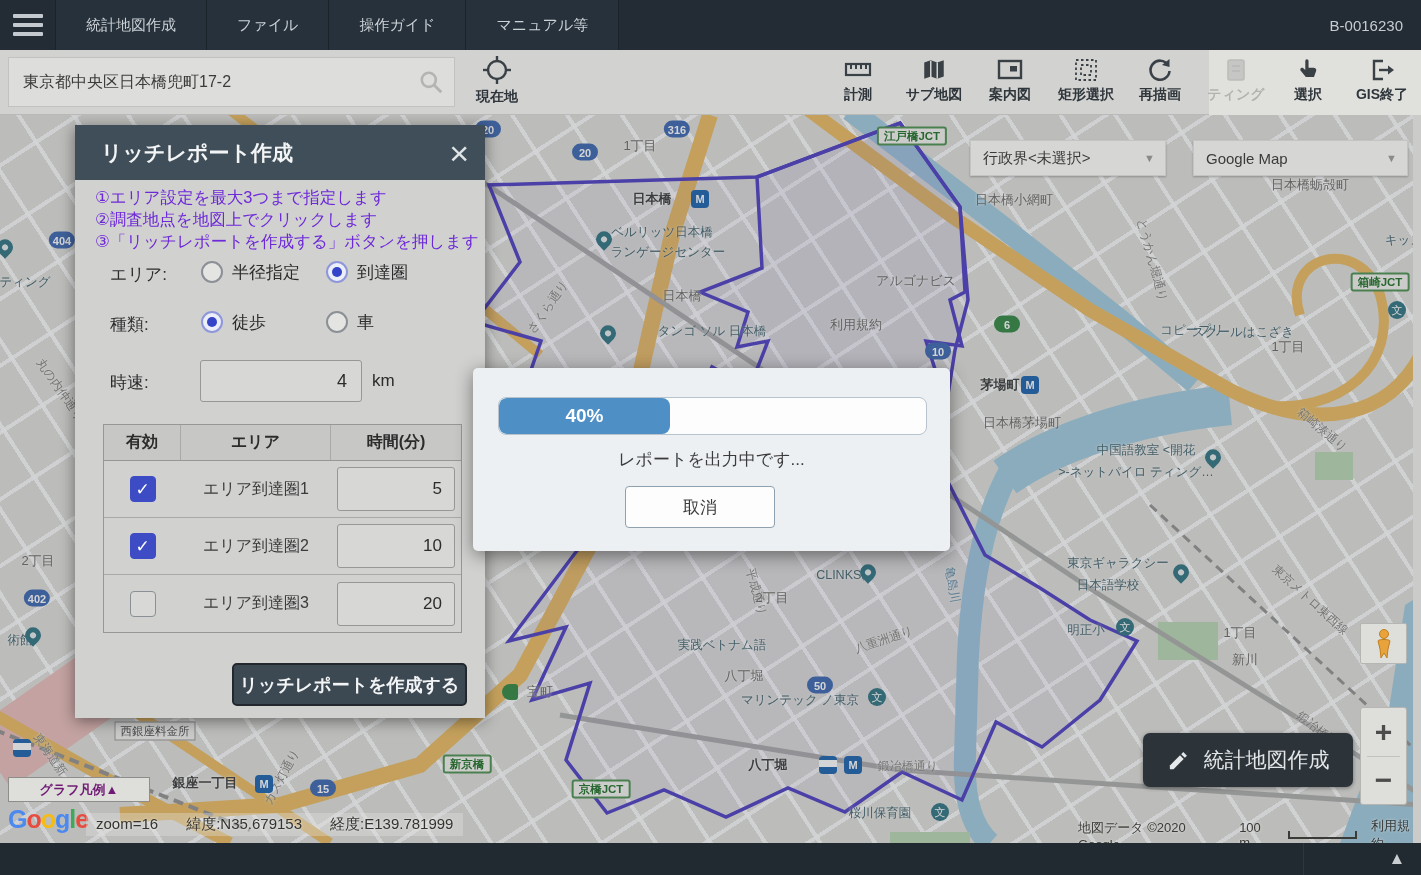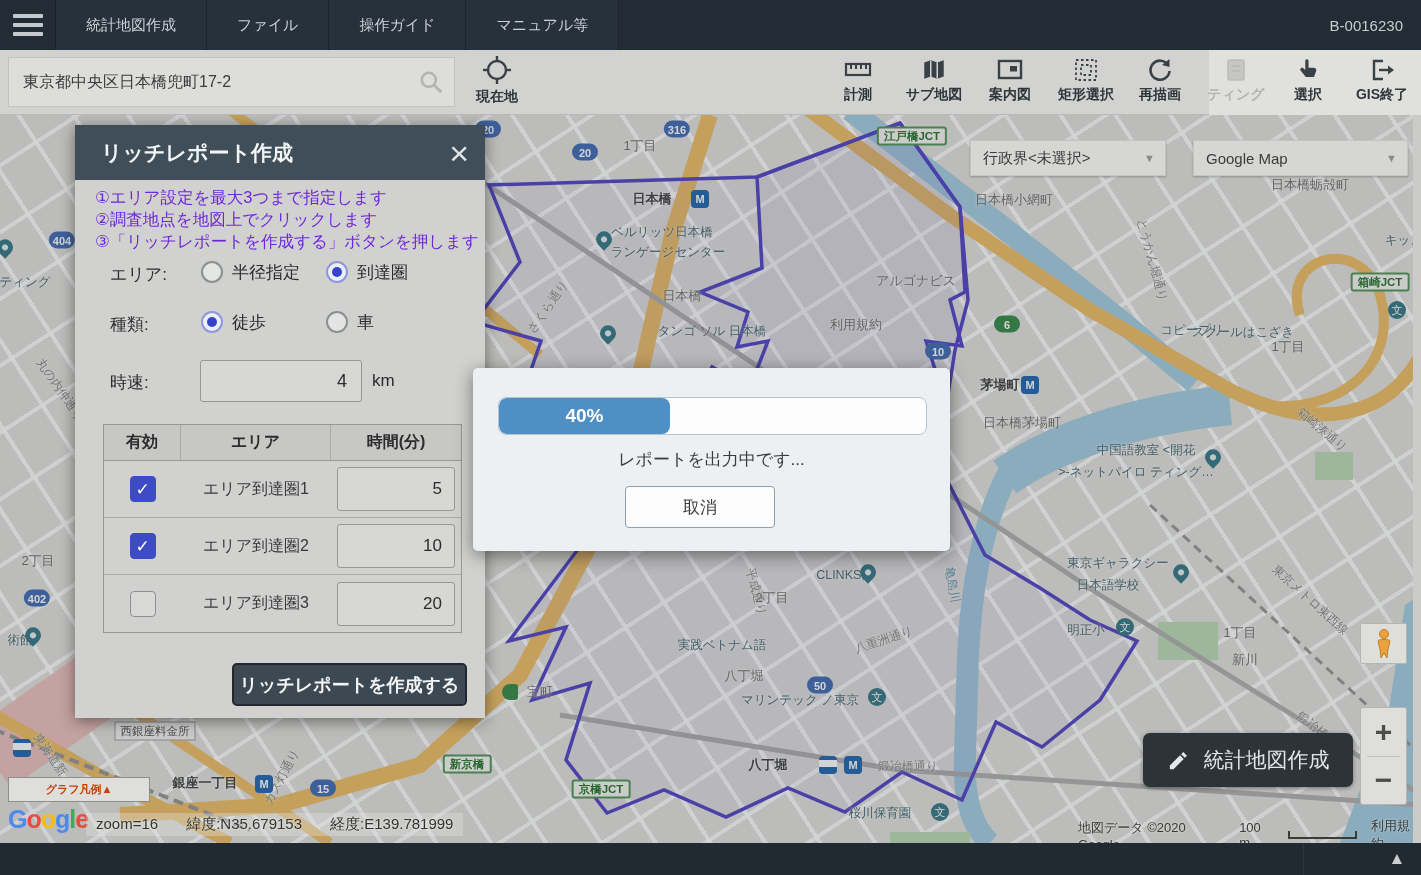--- a/index.html
+++ b/index.html
@@ -47,21 +47,21 @@
   .ricon{position:absolute;transform:translate(-50%,-50%);width:18px;height:18px;border-radius:4px;background:#2a6db5;z-index:3;
     background-image:linear-gradient(#2a6db5 4px,#fff 4px,#fff 11px,#2a6db5 11px);}
   .pin{position:absolute;transform:translate(-50%,-100%);width:16px;height:16px;border-radius:50% 50% 50% 0;background:#3e7d8c;rotate:-45deg;z-index:3;}
   .pin::after{content:"";position:absolute;left:5px;top:5px;width:6px;height:6px;border-radius:50%;background:#e9eef0;}
   .school{position:absolute;transform:translate(-50%,-50%);width:18px;height:18px;border-radius:50%;background:#3e7d8c;color:#fff;font-size:11px;display:flex;align-items:center;justify-content:center;z-index:3;}
   .gpt{position:absolute;transform:translate(-50%,-50%);width:16px;height:16px;border-radius:50% 3px 3px 50%;background:#3f8f4f;z-index:3;}
   #map-dim{position:absolute;inset:0;background:rgba(10,14,20,.18);z-index:4;}
 
   
   .mapctl{position:absolute;z-index:5;}
-  #legend-btn{left:8px;top:662px;width:142px;height:25px;background:#dededa;border:1px solid #8d8d8b;font-size:11px;font-weight:bold;color:#c2410c;display:flex;align-items:center;justify-content:center;cursor:pointer;}
+  #legend-btn{left:8px;top:662px;width:142px;height:25px;background:#dededa;border:1px solid #8d8d8b;font-size:13px;font-weight:bold;color:#701a75;display:flex;align-items:center;justify-content:center;cursor:pointer;}
   #glogo{left:8px;top:690px;font-size:25px;font-weight:bold;letter-spacing:-1px;opacity:.92;}
   #status{left:86px;top:698px;font-size:15px;color:#33332f;text-shadow:0 0 3px rgba(255,255,255,.7);display:flex;gap:28px;background:rgba(230,230,226,.35);padding:2px 10px;}
   #attrib{left:1078px;top:702px;font-size:13px;color:#3a3a36;display:flex;align-items:center;gap:14px;text-shadow:0 0 3px rgba(255,255,255,.6);}
   #scalebar{width:72px;height:8px;border:2px solid #3a3a36;border-top:none;}
   #pegman{left:1360px;top:508px;width:47px;height:41px;background:#dededa;border:1px solid #b5b5b3;border-radius:2px;display:flex;align-items:center;justify-content:center;cursor:pointer;}
   #zoomctl{left:1360px;top:592px;width:47px;height:98px;background:#dededa;border:1px solid #b5b5b3;border-radius:3px;display:flex;flex-direction:column;cursor:pointer;}
   #zoomctl .z{flex:1;display:flex;align-items:center;justify-content:center;font-size:30px;font-weight:bold;color:#4c4c4a;}
   #zoomctl .zdiv{height:1px;background:#c2c2c0;margin:0 6px;}
   #edit-btn{left:1143px;top:618px;width:210px;height:54px;background:#2c343a;border-radius:7px;display:flex;align-items:center;justify-content:center;gap:14px;color:#e3e6e8;font-size:21px;cursor:pointer;box-shadow:0 1px 4px rgba(0,0,0,.4);}
   #map-scrollbar{position:absolute;right:0;top:115px;width:8px;height:728px;background:#cbcbc9;z-index:6;}

